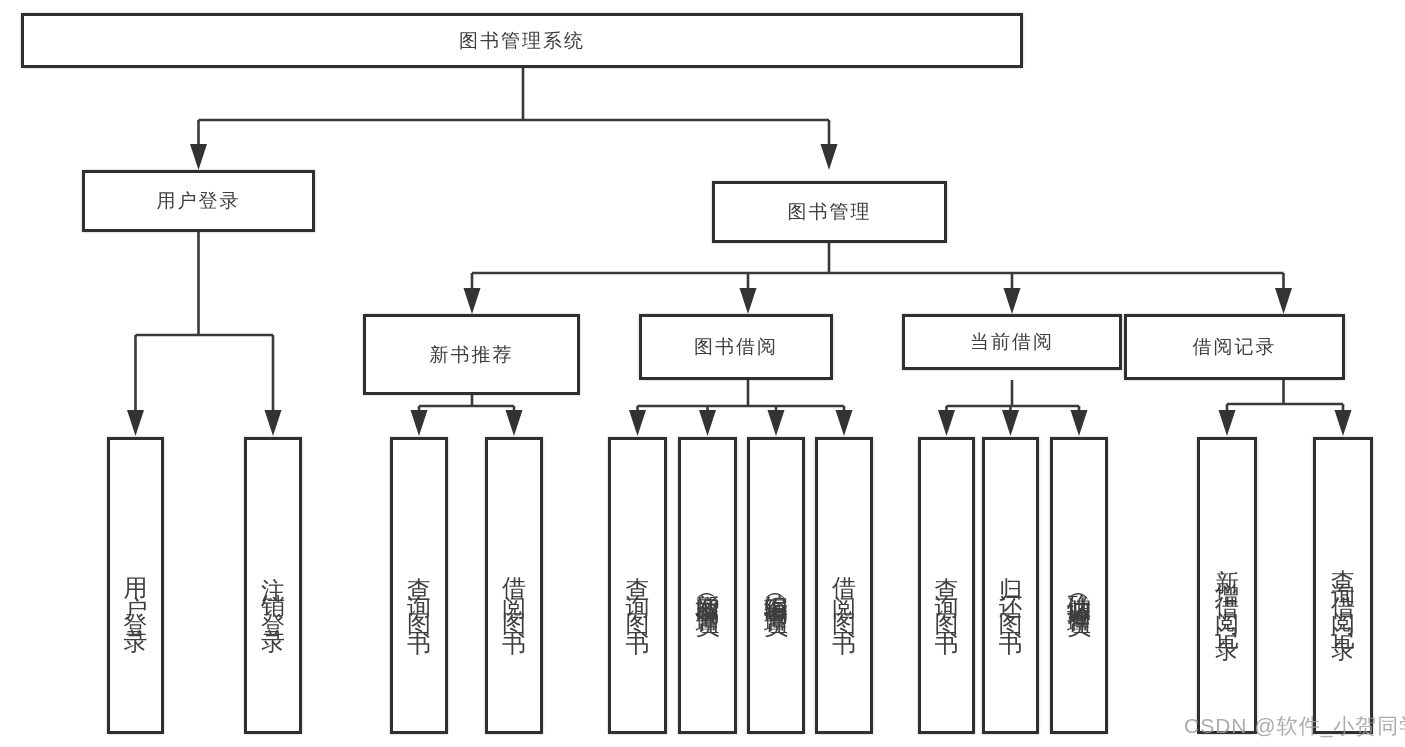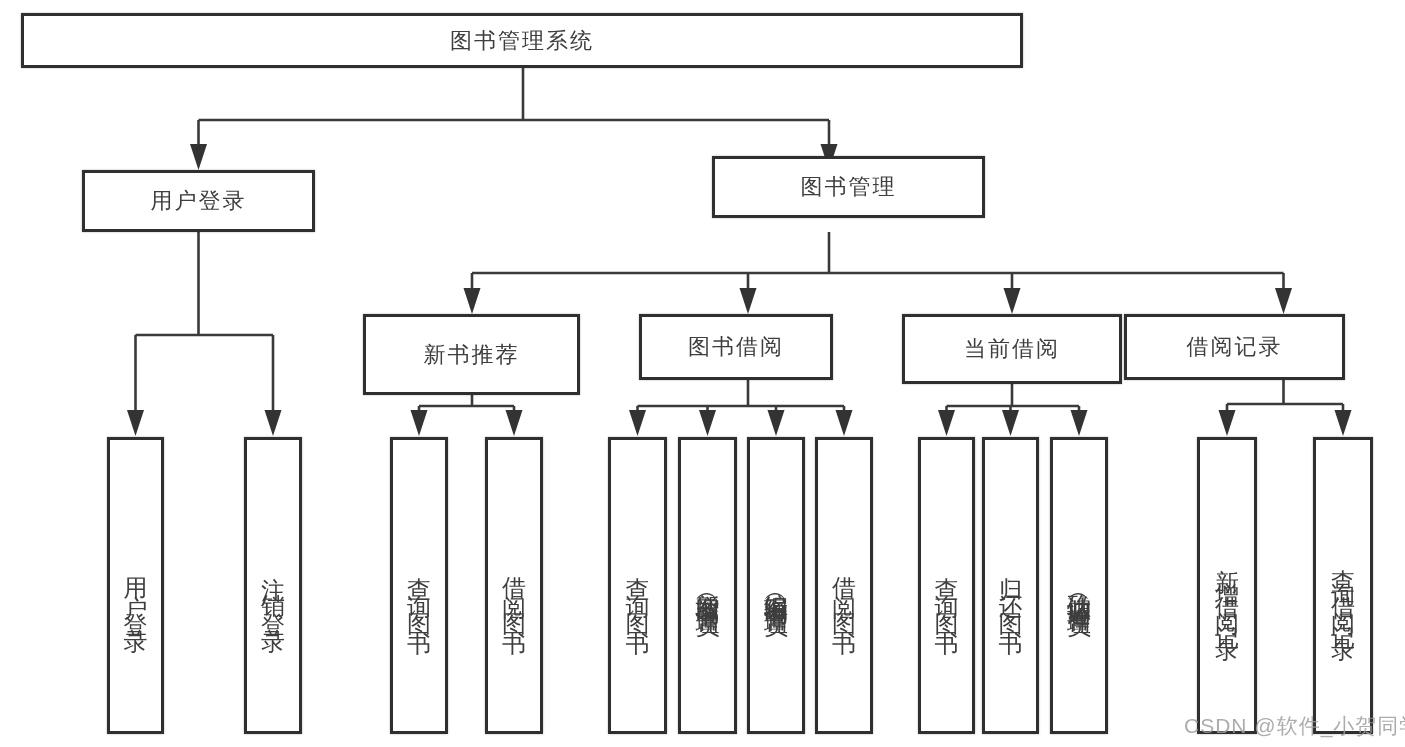--- a/index.html
+++ b/index.html
@@ -16,21 +16,21 @@
   .hbox{
     position:absolute;
     border:3px solid #2f2f2f;
     background:#ffffff;
     display:flex;align-items:center;justify-content:center;
     box-shadow:0 0 2px rgba(0,0,0,0.28);
     box-sizing:border-box;
     z-index:2;
   }
   .hbox span{
-    font-size:22px;color:#3e3e3e;letter-spacing:2px;white-space:nowrap;
+    font-size:19px;color:#3e3e3e;letter-spacing:2px;white-space:nowrap;
   }
   .vbox{
     position:absolute;
     top:437px;height:297px;
     border:3px solid #2f2f2f;
     background:#ffffff;
     display:flex;align-items:center;justify-content:center;
     box-shadow:0 0 2px rgba(0,0,0,0.28);
     box-sizing:border-box;
     z-index:2;
@@ -99,31 +99,31 @@
     <polygon points="1334.5,410 1351.5,410 1343,436"></polygon>
   </svg>
 
   <div class="hbox" style="left:21px;top:13px;width:1002px;height:55px">
     <span>图书管理系统</span>
   </div>
 
   <div class="hbox" style="left:82px;top:170px;width:233px;height:62px">
     <span>用户登录</span>
   </div>
-  <div class="hbox" style="left:712px;top:156px;width:273px;height:62px">
+  <div class="hbox" style="left:712px;top:181px;width:235px;height:62px">
     <span>图书管理</span>
   </div>
 
   <div class="hbox" style="left:363px;top:314px;width:217px;height:81px">
     <span>新书推荐</span>
   </div>
   <div class="hbox" style="left:639px;top:314px;width:194px;height:66px">
     <span>图书借阅</span>
   </div>
-  <div class="hbox" style="left:902px;top:314px;width:220px;height:70px">
+  <div class="hbox" style="left:902px;top:314px;width:220px;height:56px">
     <span>当前借阅</span>
   </div>
   <div class="hbox" style="left:1124px;top:314px;width:221px;height:66px">
     <span>借阅记录</span>
   </div>
 
   <div class="vbox loose" style="left:107px;width:57px">
     <span>用户登录</span>
   </div>
   <div class="vbox loose" style="left:244px;width:58px">

